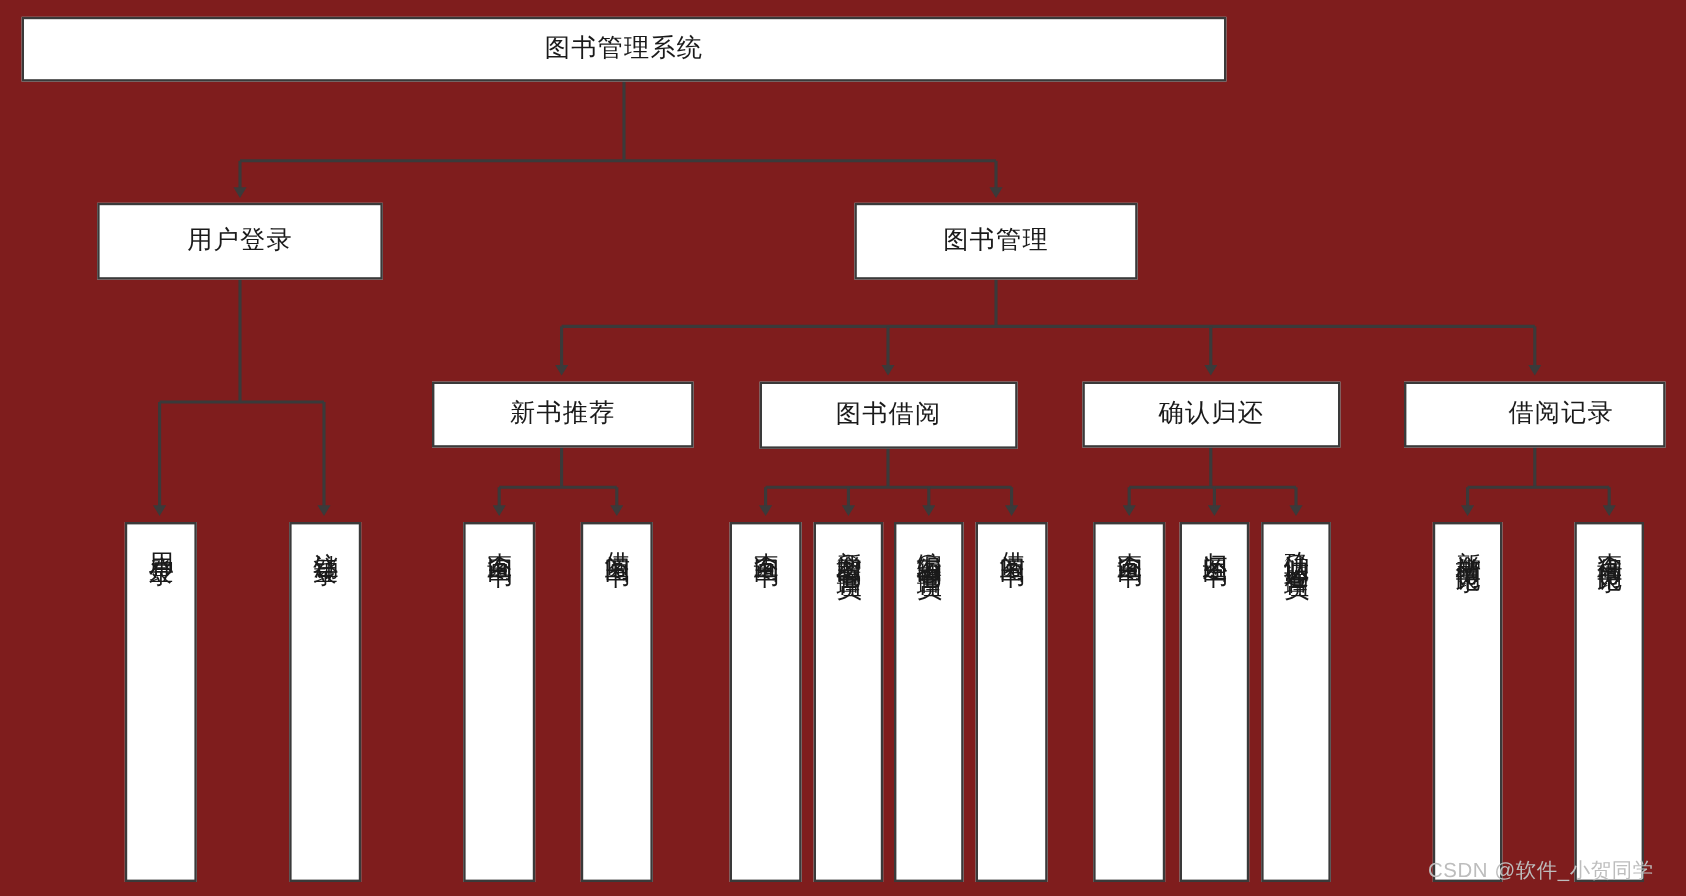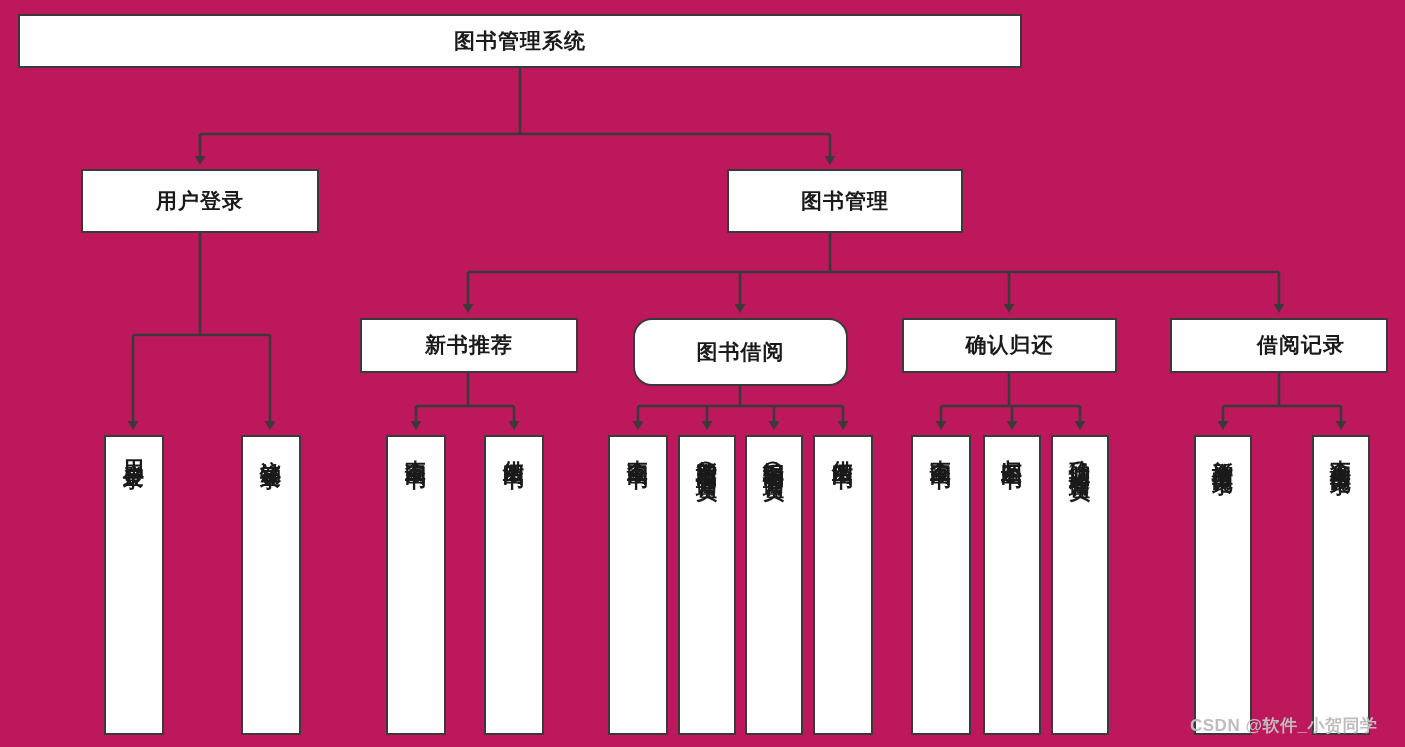--- a/index.html
+++ b/index.html
@@ -7,23 +7,22 @@
     padding: 0;
     background: #ffffff;
   }
   body {
     font-family: "Liberation Sans", "DejaVu Sans", sans-serif;
   }
   #canvas {
     position: relative;
     width: 1405px;
     height: 747px;
-    background: #be185d;
+    background: #7f1d1d;
     overflow: hidden;
-    font-weight: bold;
   }
   svg.edges {
     position: absolute;
     left: 0;
     top: 0;
     width: 1405px;
     height: 747px;
     pointer-events: none;
   }
   .node {
@@ -123,28 +122,28 @@
     </g>
   </svg>
 
   <div class="node horiz" style="left:18px; top:14px; width:1004px; height:54px;">
     <span class="lbl">图书管理系统</span>
   </div>
 
   <div class="node horiz" style="left:81px; top:169px; width:238px; height:64px;">
     <span class="lbl">用户登录</span>
   </div>
-  <div class="node horiz" style="left:712px; top:169px; width:236px; height:64px;margin-left:15px;">
+  <div class="node horiz" style="left:712px; top:169px; width:236px; height:64px;">
     <span class="lbl">图书管理</span>
   </div>
 
   <div class="node horiz" style="left:360px; top:318px; width:218px; height:55px;">
     <span class="lbl">新书推荐</span>
   </div>
-  <div class="node horiz" style="left:633px; top:318px; width:215px; height:68px;border-radius:19px;">
+  <div class="node horiz" style="left:633px; top:318px; width:215px; height:56px;">
     <span class="lbl">图书借阅</span>
   </div>
   <div class="node horiz" style="left:902px; top:318px; width:215px; height:55px;">
     <span class="lbl">确认归还</span>
   </div>
   <div class="node horiz" style="left:1170px; top:318px; width:218px; height:55px;padding-left:44px;">
     <span class="lbl">借阅记录</span>
   </div>
 
   <div class="node vert" style="left:104px; top:435px; width:60px; height:300px;">

